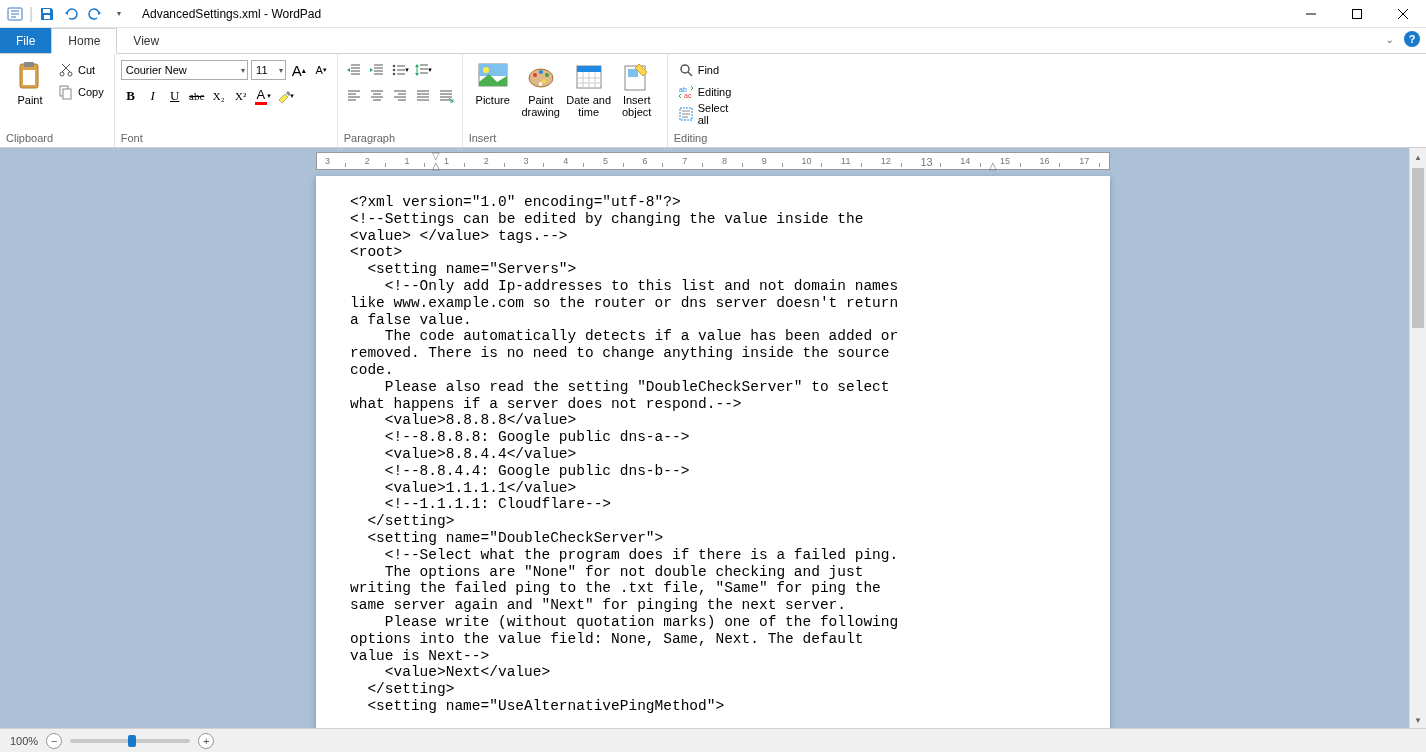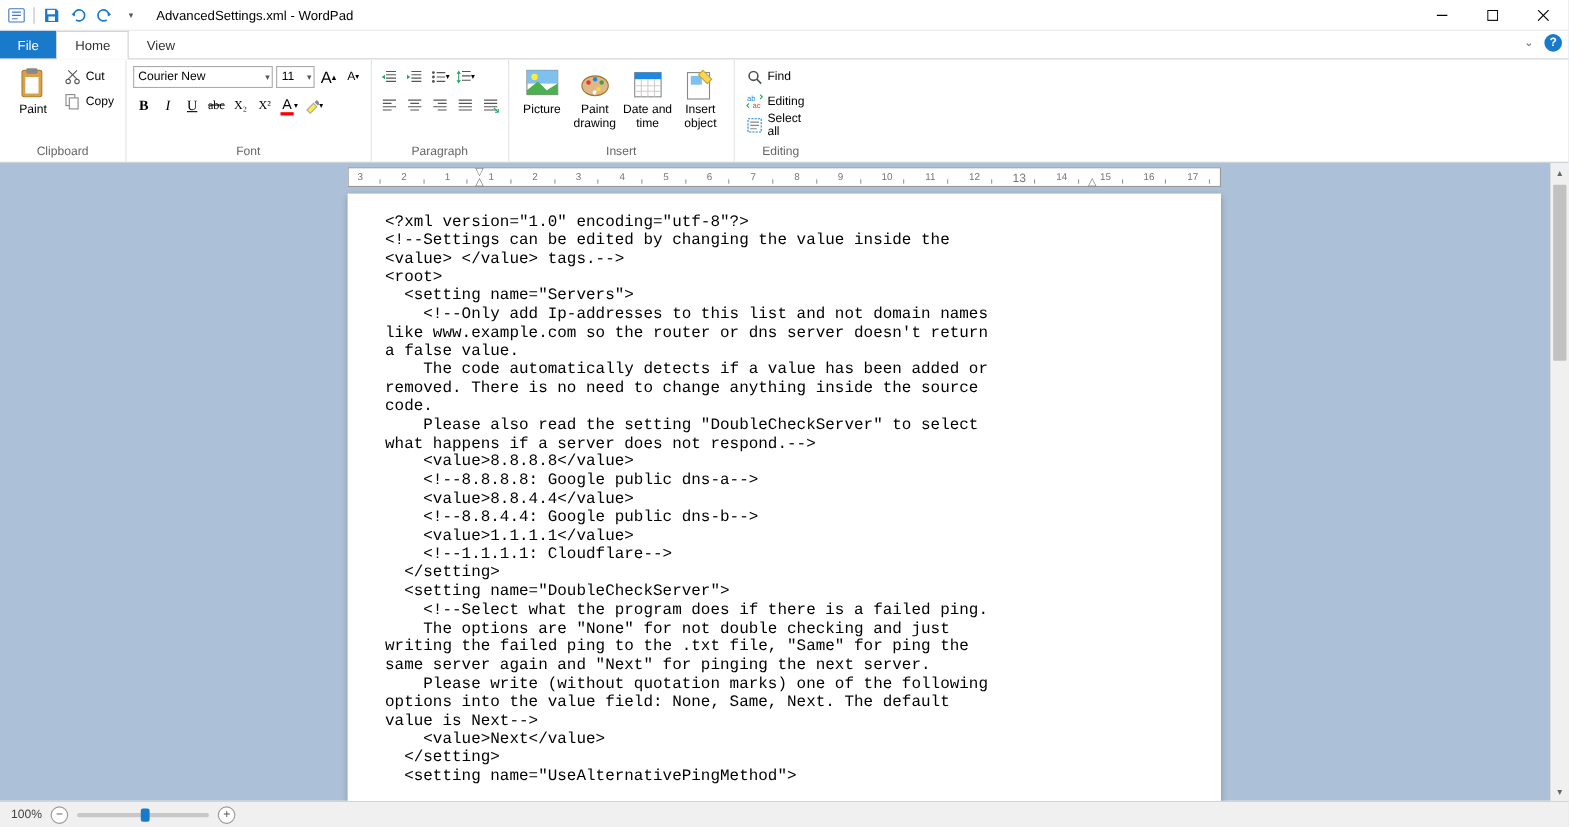--- a/index.html
+++ b/index.html
@@ -19,21 +19,21 @@
 .tab { padding: 0 16px; font-size:12px; display:flex; align-items:center; cursor:pointer; color:#333; }
 .tab.file { background:#1979ca; color:#fff; }
 .tab.active { border:1px solid #d0d0d0; border-bottom:1px solid #fff; margin-bottom:-1px; background:#fff; }
 .tabs .right-icons { position:absolute; right:6px; top:3px; display:flex; gap:10px; align-items:center; }
 .help-circle { width:16px; height:16px; border-radius:50%; background:#1979ca; color:#fff; font-size:11px; display:flex; align-items:center; justify-content:center; font-weight:bold; }
 
 
 .ribbon { height: 94px; display:flex; background:#fff; border-bottom:1px solid #d0d0d0; }
 .group { border-right:1px solid #e3e3e3; display:flex; flex-direction:column; padding: 2px 6px 0 6px; }
 .group-body { flex:1; display:flex; align-items:flex-start; }
-.group-label { text-align:center; font-size:11px; color:#666; padding:2px 0 3px 0; }
+.group-label { text-align:left; font-size:11px; color:#666; padding:2px 0 3px 0; }
 
 .big-btn { display:flex; flex-direction:column; align-items:center; justify-content:center; width:48px; padding-top:4px; cursor:pointer; }
 .big-btn .big-icon { width:32px; height:32px; }
 .big-btn .cap { font-size:11px; margin-top:2px; line-height:1.1; text-align:center; white-space:pre; }
 
 .small-row { display:flex; flex-direction:column; gap:2px; justify-content:center; padding-top:4px; }
 .small-btn { display:flex; align-items:center; gap:4px; font-size:11px; height:20px; padding:0 4px; cursor:pointer; }
 .small-btn .si { width:16px; height:16px; display:inline-block; }
 
 

